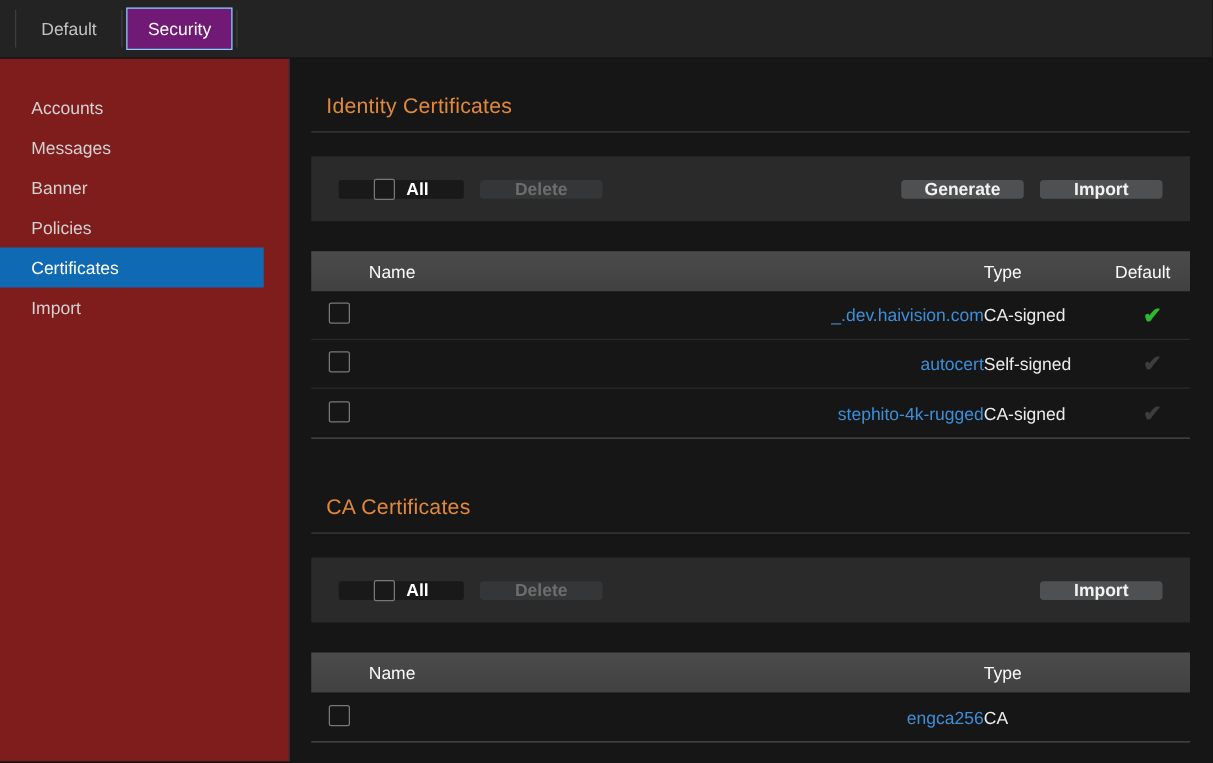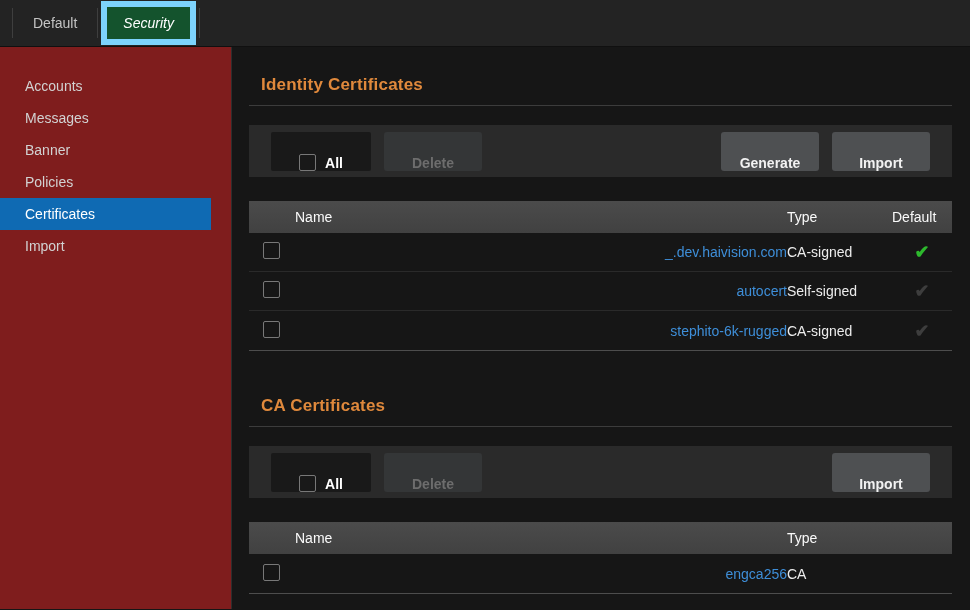--- a/index.html
+++ b/index.html
@@ -30,23 +30,22 @@
     color: #c3c3c3;
     padding: 8px 16px;
     margin: 0 3px;
     background: transparent;
     border: 1px solid transparent;
     cursor: pointer;
     font-family: inherit;
   }
   .tab.active {
     color: #ffffff;
-    background: #14532d;
-    border: 6px solid #7dd3fc;
-    font-style: italic;
+    background: #701a75;
+    border: 1px solid #7dd3fc;
   }
 
   
   .layout { display: flex; height: 562px; }
 
   
   .sidebar {
     width: 232px;
     flex: 0 0 232px;
     background: #7f1d1d;
@@ -71,46 +70,46 @@
   .main {
     flex: 1 1 auto;
     padding: 0 18px 0 17px;
     background: #161616;
   }
   .section-title {
     margin-top: 19px;
     padding: 9px 0 10px 12px;
     border-bottom: 1px solid #3c3c3c;
     font-size: 17px;
-    font-weight: 700;
+    font-weight: 400;
     color: #e0893c;
     letter-spacing: 0.2px;
   }
   .section-title.second { margin-top: 36px; }
 
   
   .toolbar {
     margin-top: 19px;
     height: 52px;
     background: #2a2a2a;
     display: flex;
     align-items: center;
     padding: 0 22px;
   }
   .btn {
-    height: 39px;
+    height: 15px;
     min-width: 98px;
     border: none;
     border-radius: 3px;
     font-family: inherit;
     font-size: 14px;
     font-weight: 700;
     cursor: pointer;
     display: inline-flex;
-    align-items: flex-end;
+    align-items: center;
     justify-content: center;
   }
   .btn-all {
     min-width: 100px;
     background: #191919;
     color: #ffffff;
     border-radius: 2px;
   }
   .btn-all .cbx { margin-right: 9px; }
   .btn-delete {
@@ -226,21 +225,21 @@
 
         <div class="trow tbody-row grid-identity">
           <span><span class="cbx"></span></span>
           <a class="name-link">autocert</a>
           <span class="type-cell">Self-signed</span>
           <span class="default-cell"><span class="check gray">✔</span></span>
         </div>
 
         <div class="trow tbody-row grid-identity">
           <span><span class="cbx"></span></span>
-          <a class="name-link">stephito-6k-rugged</a>
+          <a class="name-link">stephito-4k-rugged</a>
           <span class="type-cell">CA-signed</span>
           <span class="default-cell"><span class="check gray">✔</span></span>
         </div>
       </div>
     </section>
 
     <section>
       <h2 class="section-title second">CA Certificates</h2>
 
       <div class="toolbar">

